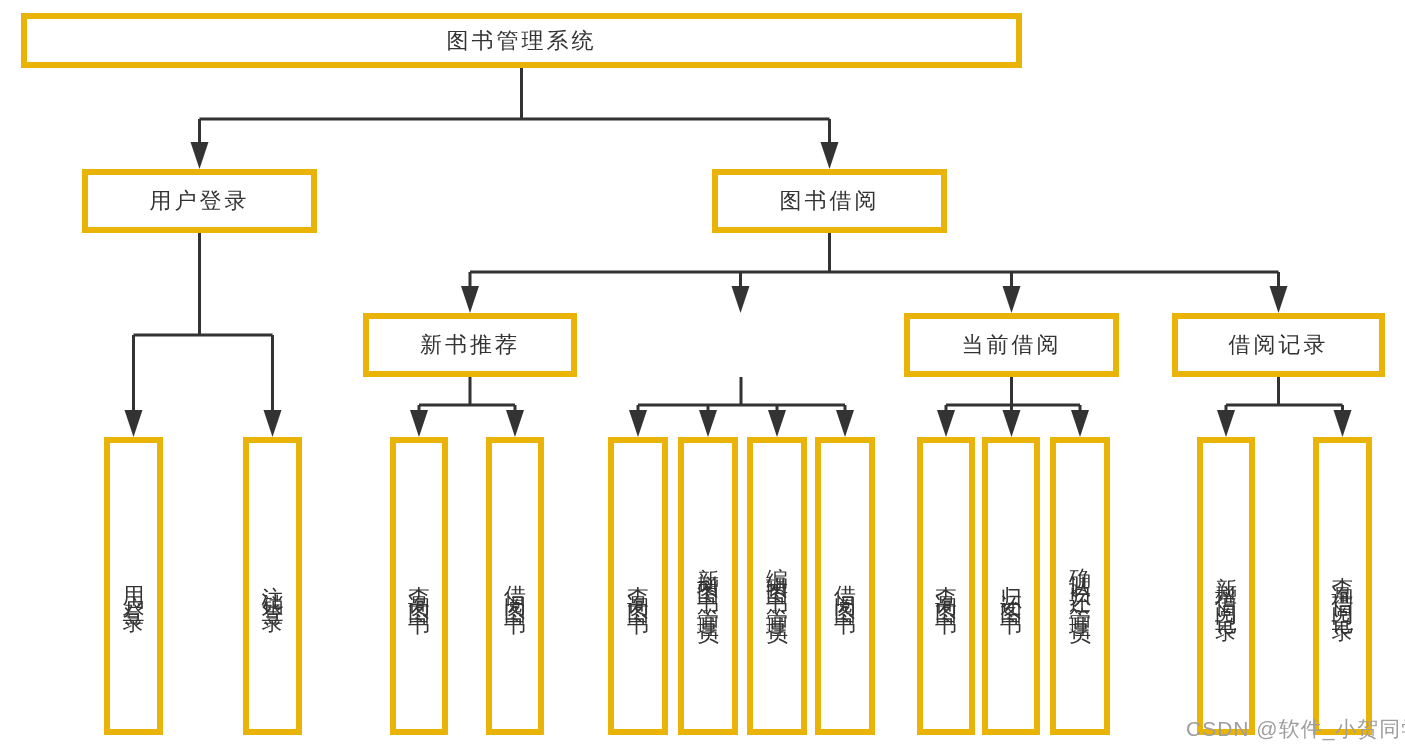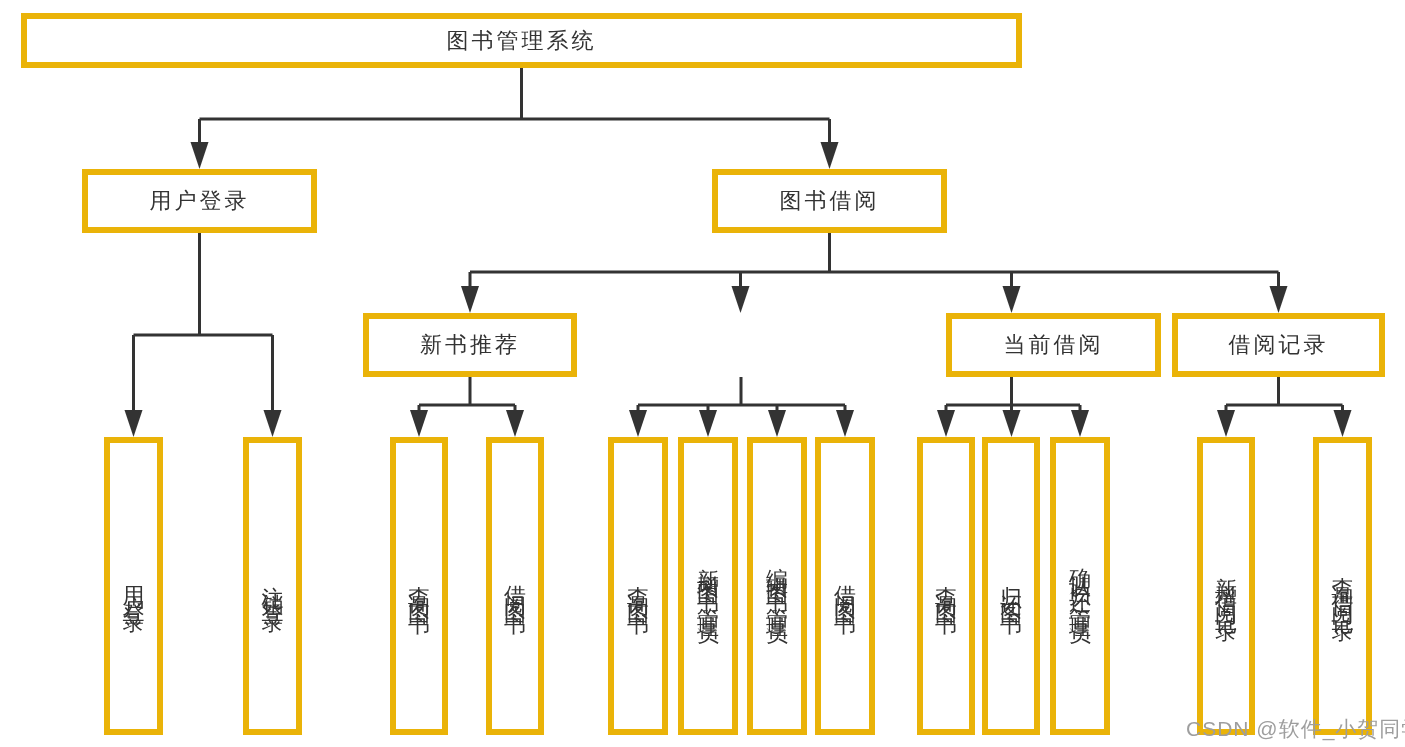--- a/index.html
+++ b/index.html
@@ -87,21 +87,21 @@
       <polygon points="1333.5,410 1351.5,410 1342.5,437"></polygon>
     </g>
   </svg>
 
   <div class="box hbox" style="left:21px; top:13px; width:1001px; height:55px;">图书管理系统</div>
 
   <div class="box hbox" style="left:82px; top:169px; width:235px; height:64px;">用户登录</div>
   <div class="box hbox" style="left:712px; top:169px; width:235px; height:64px;">图书借阅</div>
 
   <div class="box hbox" style="left:363px; top:313px; width:214px; height:64px;">新书推荐</div>
-  <div class="box hbox" style="left:946px; top:313px; width:215px; height:64px;">当前借阅</div>
+  <div class="box hbox" style="left:904px; top:313px; width:215px; height:64px;">当前借阅</div>
   <div class="box hbox" style="left:1172px; top:313px; width:213px; height:64px;">借阅记录</div>
 
   <div class="box vbox" style="left:104px; top:437px; width:59px; height:298px;">
     <span>用户登录</span>
   </div>
   <div class="box vbox" style="left:243px; top:437px; width:59px; height:298px;">
     <span>注销登录</span>
   </div>
 
   <div class="box vbox" style="left:390px; top:437px; width:58px; height:298px;">

